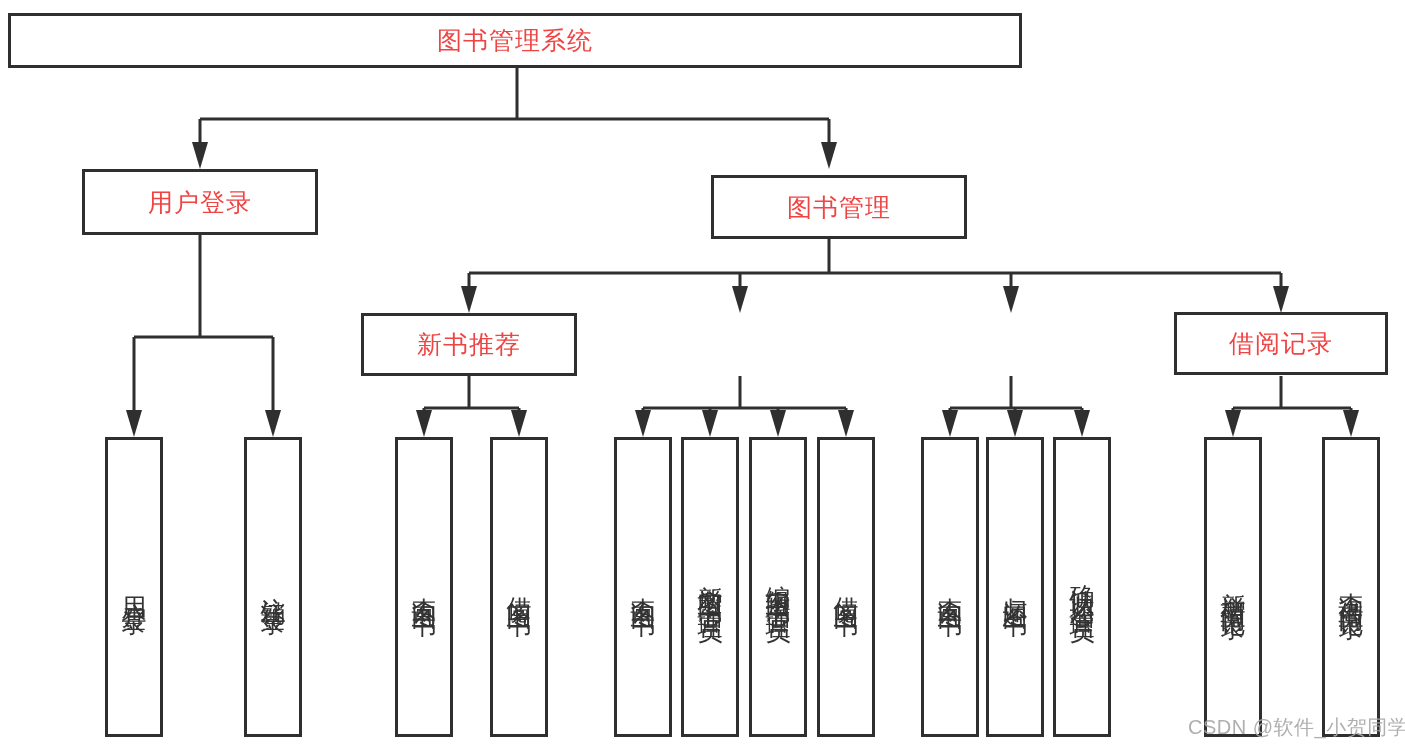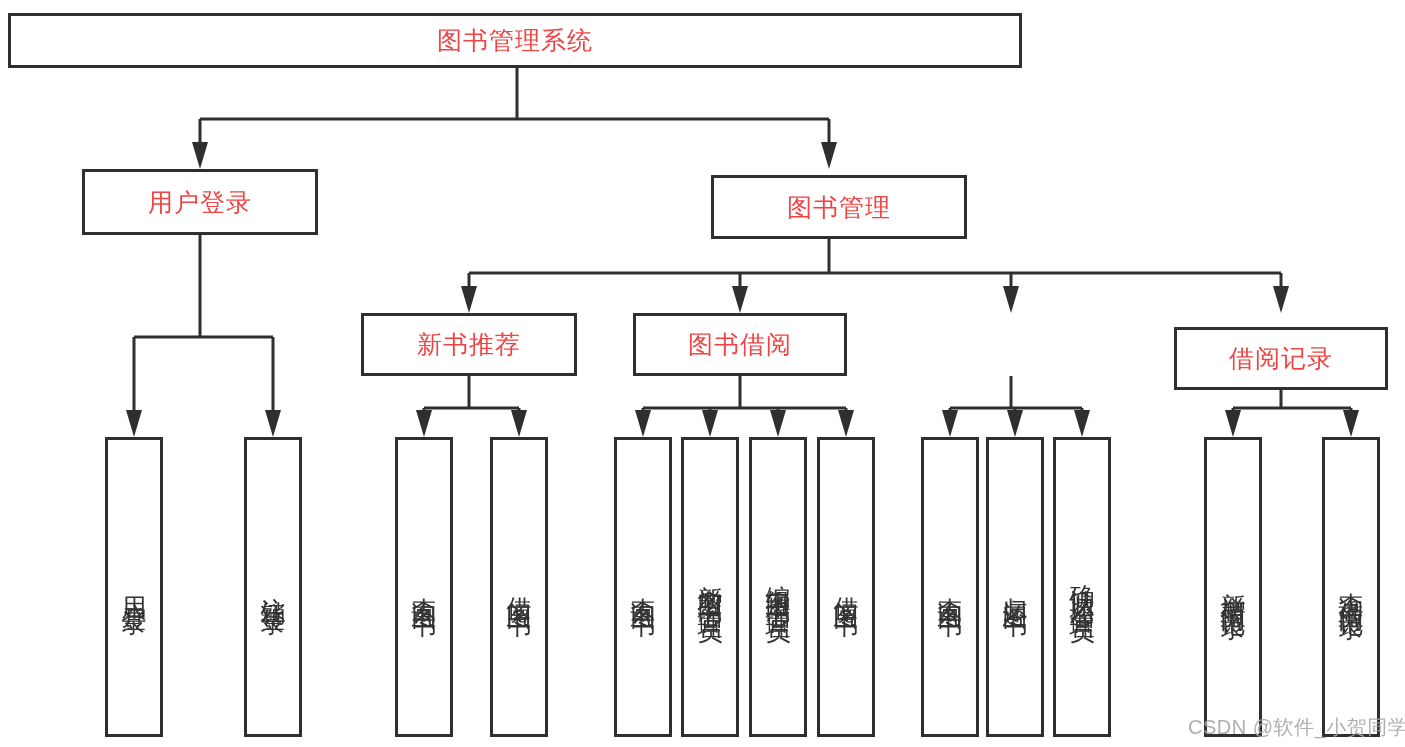--- a/index.html
+++ b/index.html
@@ -116,24 +116,21 @@
   <div class="box" style="left:82px; top:169px; width:236px; height:66px;">
     <span>用户登录</span>
   </div>
   <div class="box" style="left:711px; top:169px; width:256px; height:64px;margin-top:6px;">
     <span>图书管理</span>
   </div>
 
   <div class="box" style="left:361px; top:313px; width:216px; height:63px;font-family:Liberation Mono, monospace;">
     <span>新书推荐</span>
   </div>
-  <div class="box" style="left:633px; top:313px; width:214px; height:63px;">
-    <span>图书借阅</span>
-  </div>
-  <div class="box" style="left:1174px; top:327px; width:214px; height:63px;">
+  <div class="box" style="left:1174px; top:312px; width:214px; height:63px;">
     <span>借阅记录</span>
   </div>
 
   <div class="leaf" style="left:105px; top:437px; width:58px; height:300px;">
     <span class="vtext">用户登录</span>
   </div>
   <div class="leaf" style="left:244px; top:437px; width:58px; height:300px;">
     <span class="vtext">注销登录</span>
   </div>
 

